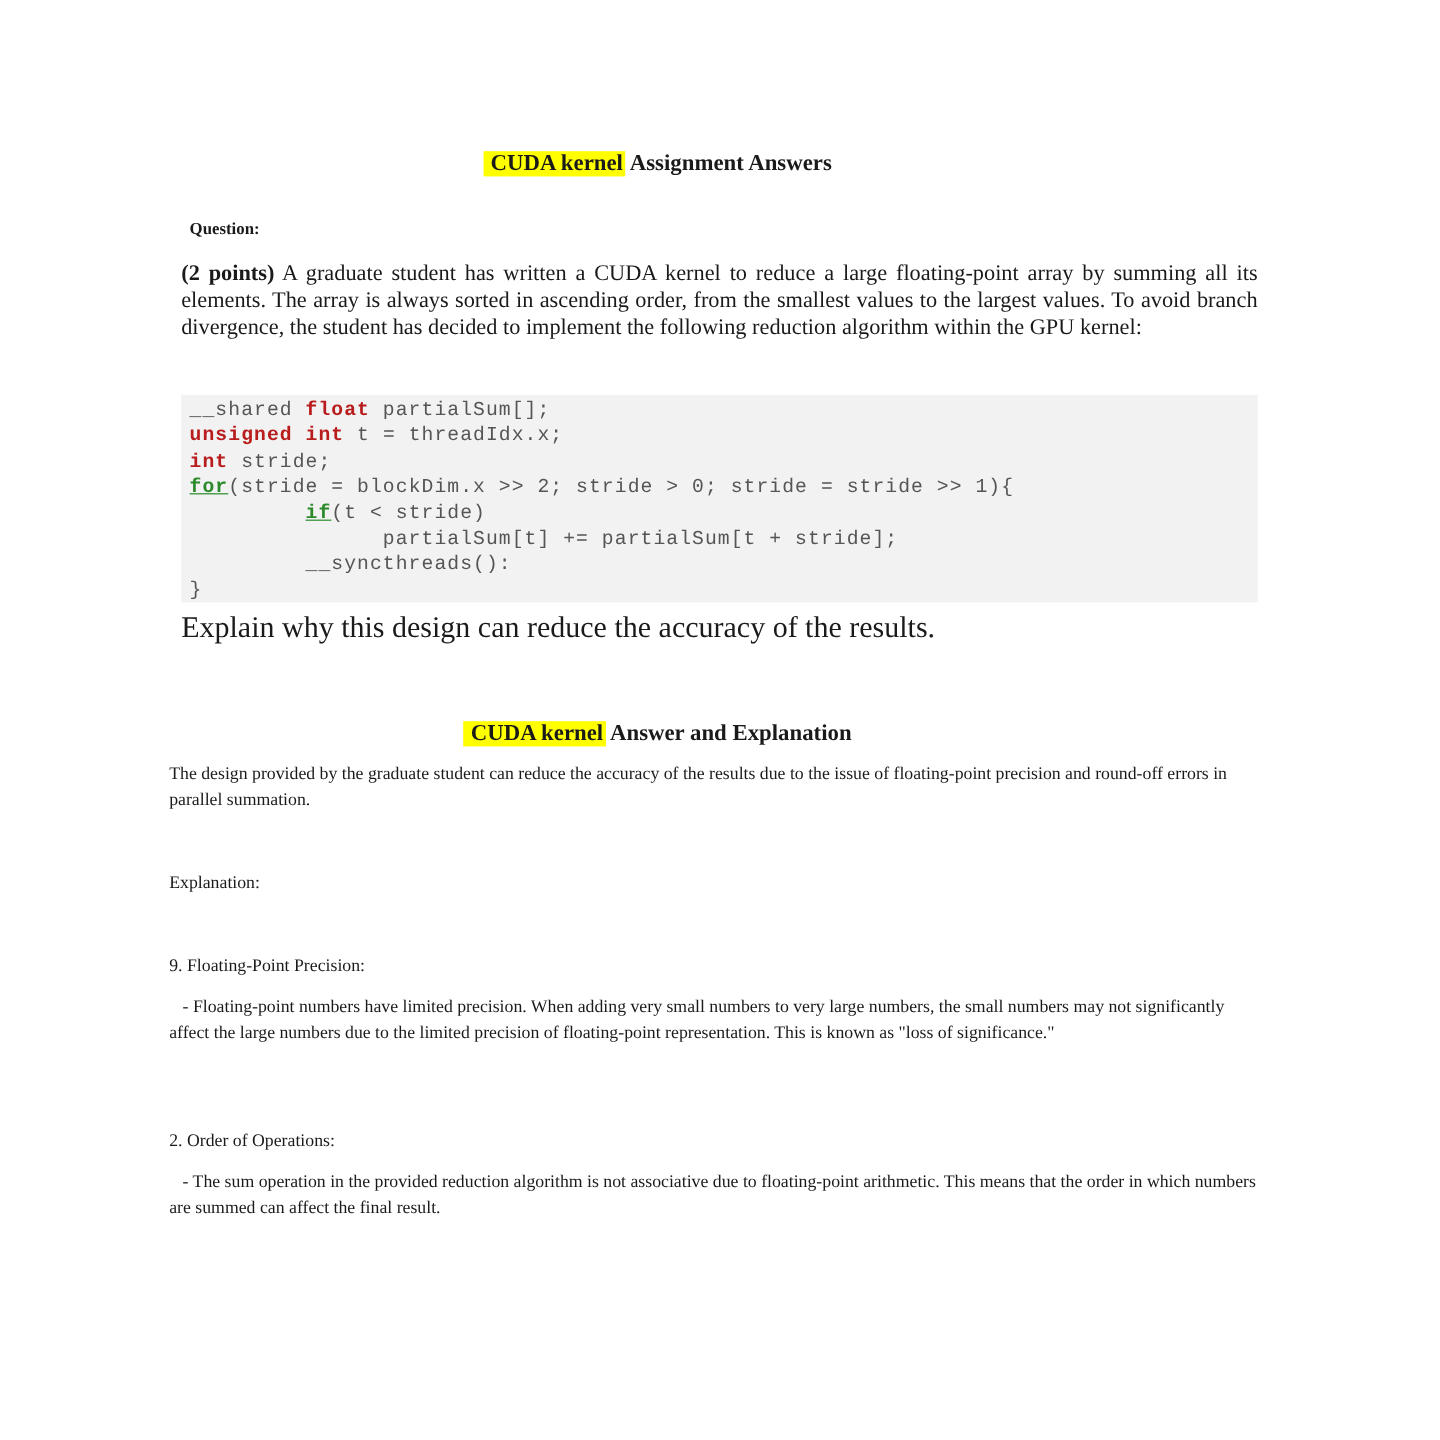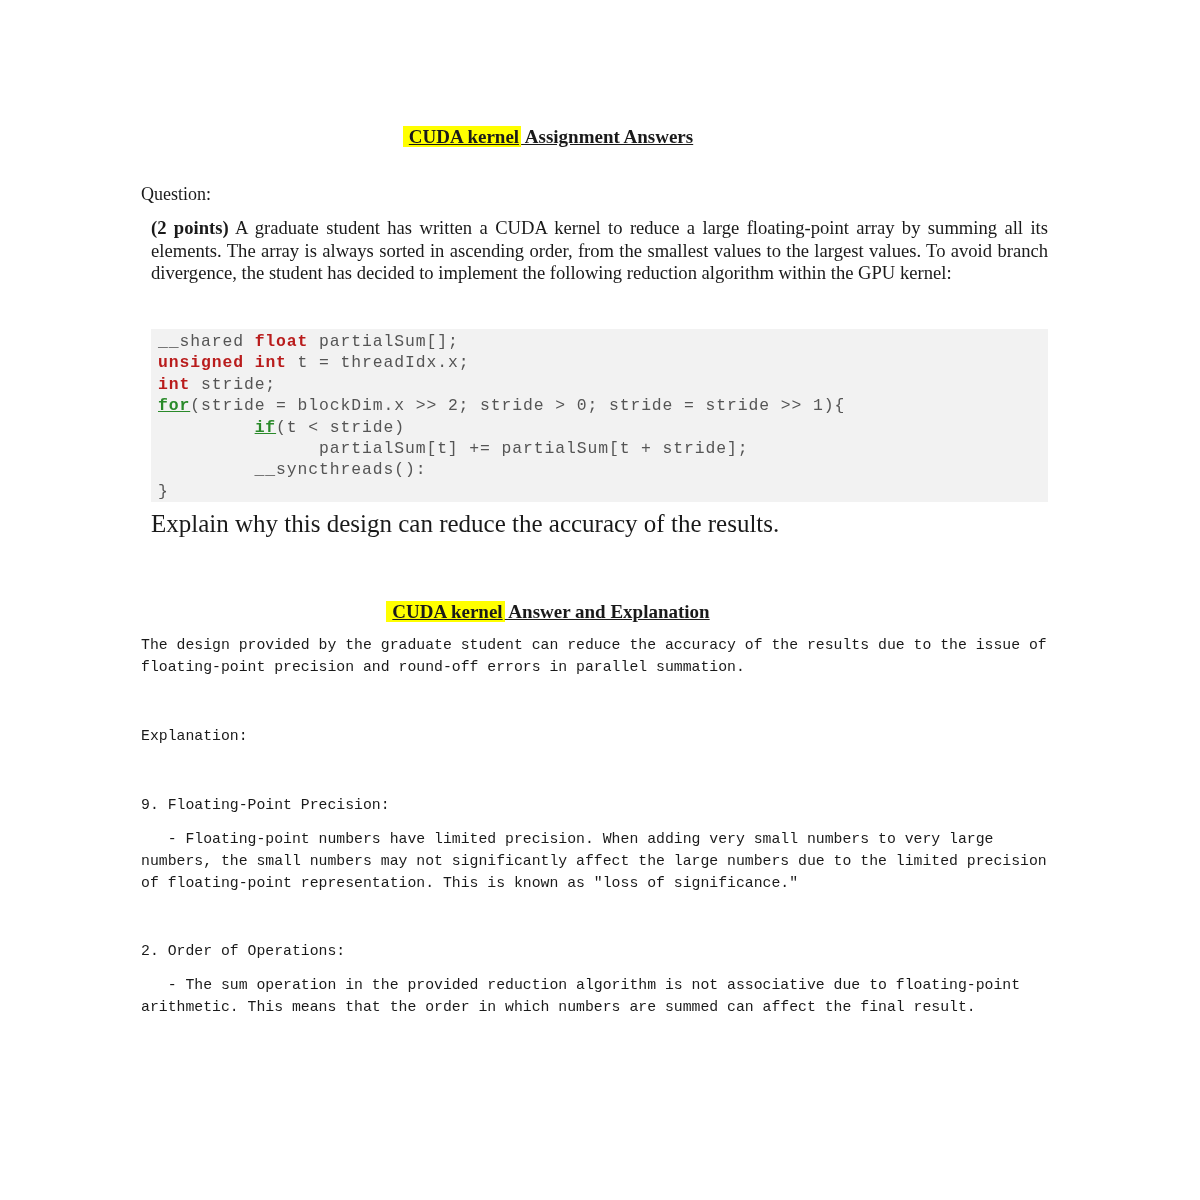--- a/index.html
+++ b/index.html
@@ -9,40 +9,39 @@
     }
     body {
       width: 1200px;
       height: 1200px;
       position: relative;
       overflow: hidden;
       color: #1a1a1a;
     }
     .abs { position: absolute; }
     .serif { font-family: "Liberation Serif", "DejaVu Serif", serif; }
-    .sans { font-family: Liberation Mono, monospace; }
+    .sans { font-family: Liberation Serif, serif; }
     .mono { font-family: "Liberation Mono", "DejaVu Sans Mono", monospace; }
 
     .title {
       left: 0; width: 1096px;
       text-align: center;
       font-size: 19px;
       font-weight: bold;
       white-space: nowrap;
-      text-decoration: underline;
     }
     .hl {
       background: #ffff00;
       padding: 0 2px 0 6px;
     }
 
     .q-heading {
-      left: 141px; top: 184px;
-      font-size: 18px;
-      font-weight: normal;
+      left: 158px; top: 184px;
+      font-size: 14px;
+      font-weight: bold;
     }
     .q-body {
       left: 151px; top: 217px;
       width: 897px;
       font-size: 18.6px;
       line-height: 22.7px;
       text-align: justify;
       text-align-last: left;
     }
     .q-body b { font-weight: bold; }

